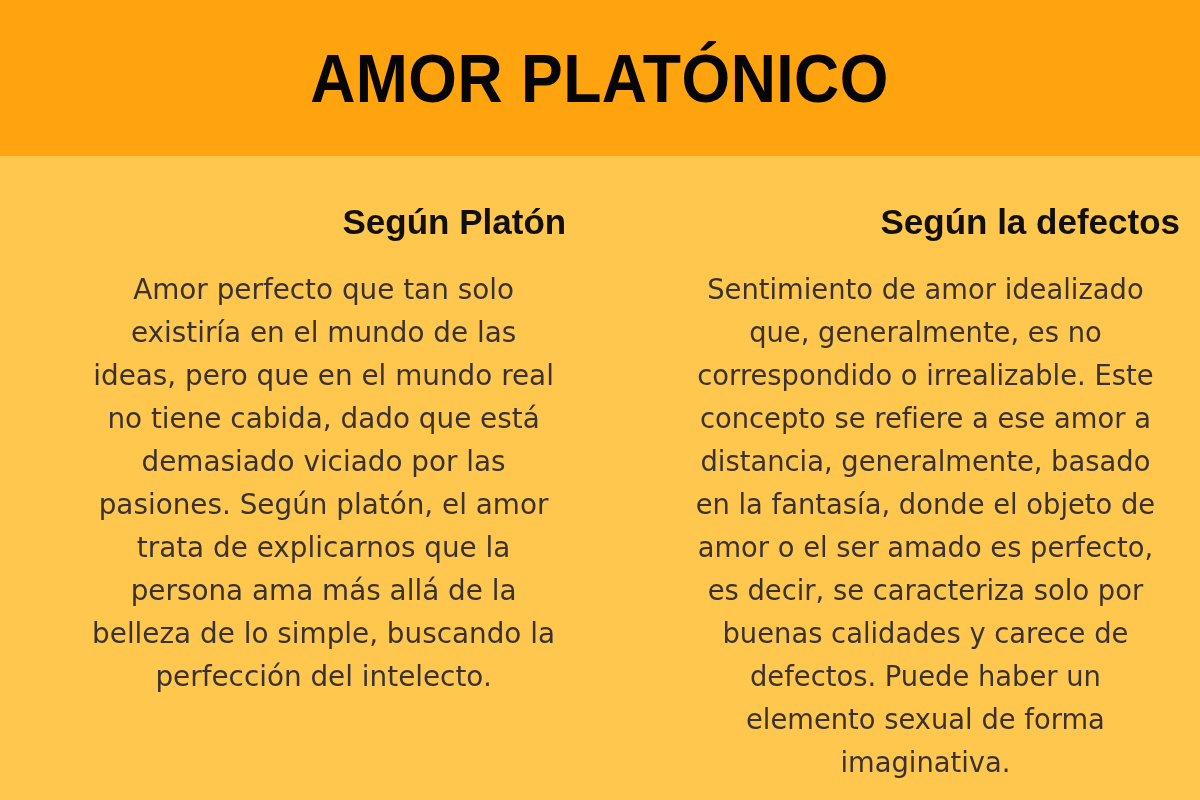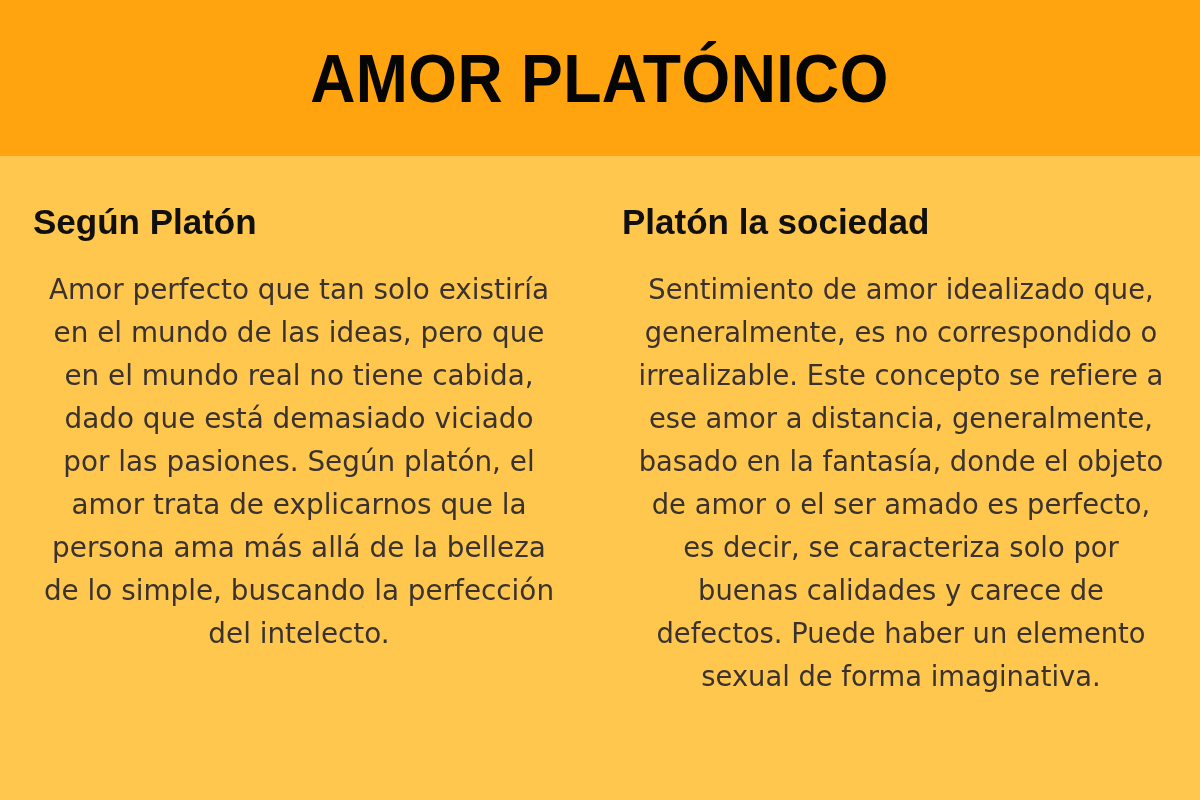--- a/index.html
+++ b/index.html
@@ -59,21 +59,22 @@
     display: flex;
     flex-direction: row;
     align-items: flex-start;
     box-sizing: border-box;
   }
 
   .column {
     box-sizing: border-box;
     display: flex;
     flex-direction: column;
-    align-items: flex-start;
+    align-items: flex-end;
+    margin-left: 48px;
   }
 
   .column-left {
     width: 600px;
     padding: 0 35px 0 33px;
   }
 
   .column-right {
     width: 600px;
     padding: 0 20px 0 22px;
@@ -132,20 +133,20 @@
   </div>
 
   <div class="columns">
 
     <div class="column column-left">
       <h2 class="column-heading">Según Platón</h2>
       <p class="column-body">Amor perfecto que tan solo existiría en el mundo de las ideas, pero que en el mundo real no tiene cabida, dado que está demasiado viciado por las pasiones. Según platón, el amor trata de explicarnos que la persona ama más allá de la belleza de lo simple, buscando la perfección del intelecto.</p>
     </div>
 
     <div class="column column-right">
-      <h2 class="column-heading">Platón la sociedad</h2>
+      <h2 class="column-heading">Según la defectos</h2>
       <p class="column-body">Sentimiento de amor idealizado que, generalmente, es no correspondido o irrealizable. Este concepto se refiere a ese amor a distancia, generalmente, basado en la fantasía, donde el objeto de amor o el ser amado es perfecto, es decir, se caracteriza solo por buenas calidades y carece de defectos. Puede haber un elemento sexual de forma imaginativa.</p>
     </div>
 
   </div>
 
 
 </div>
 
 </body></html>

